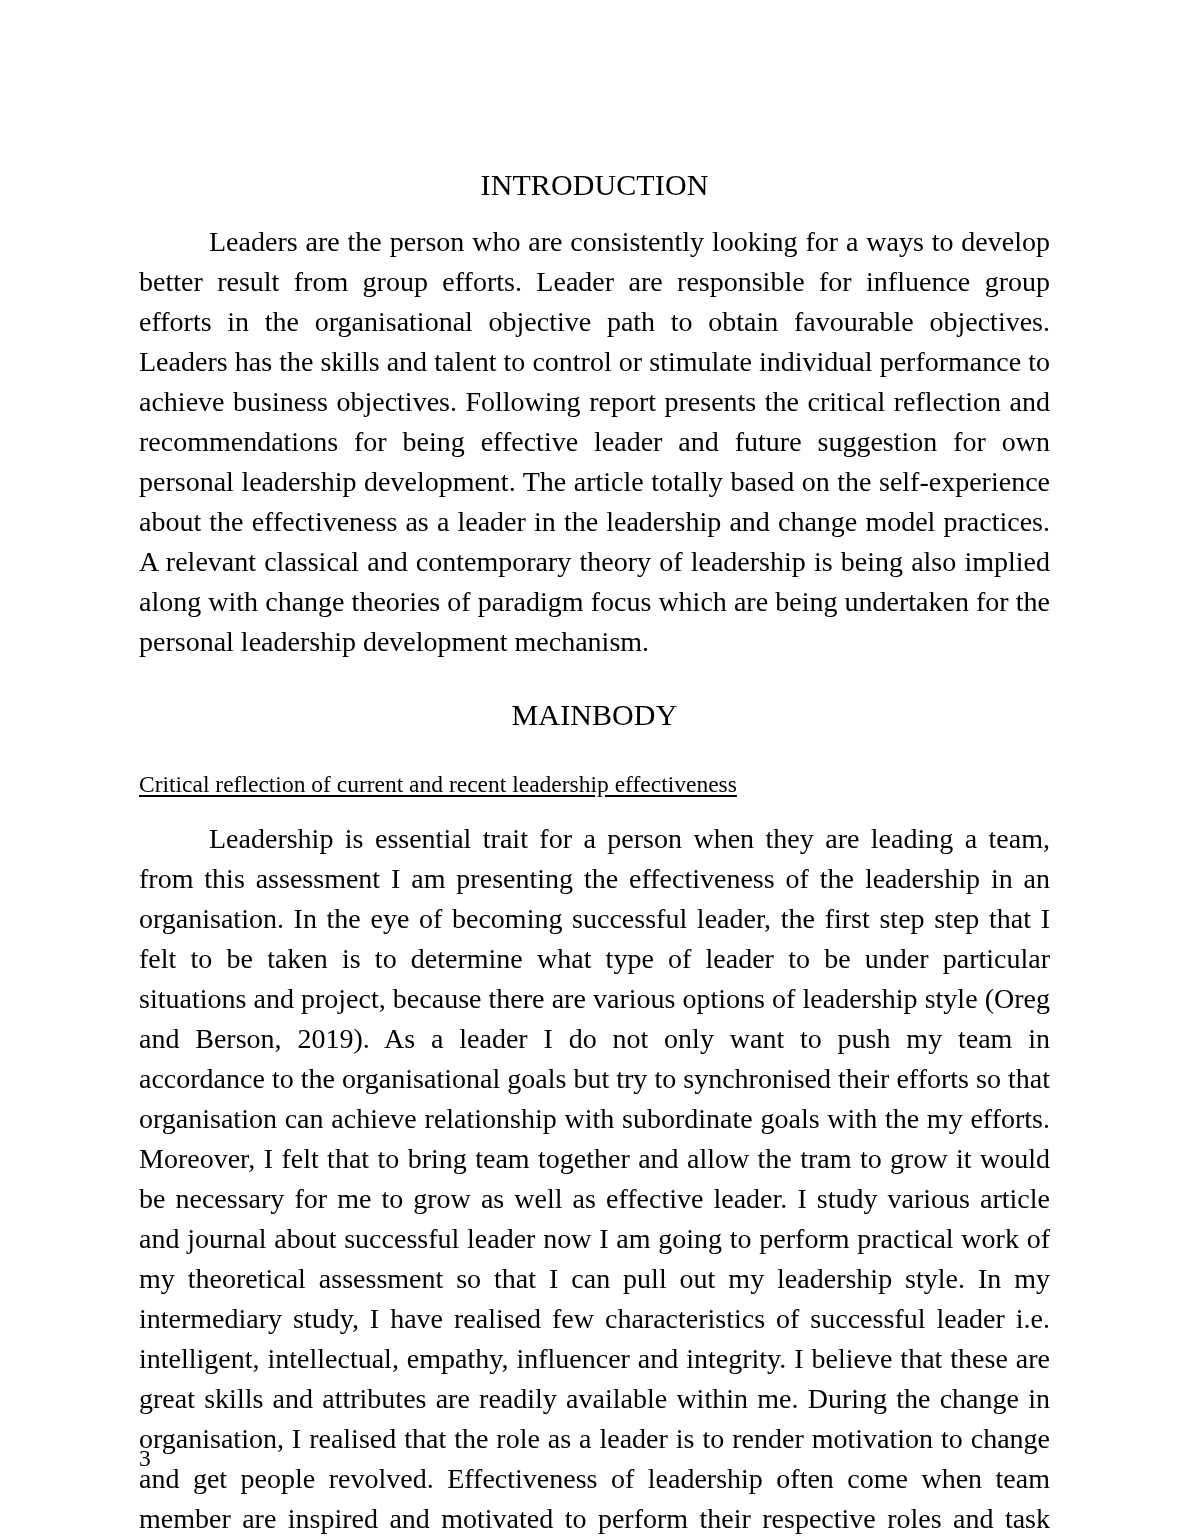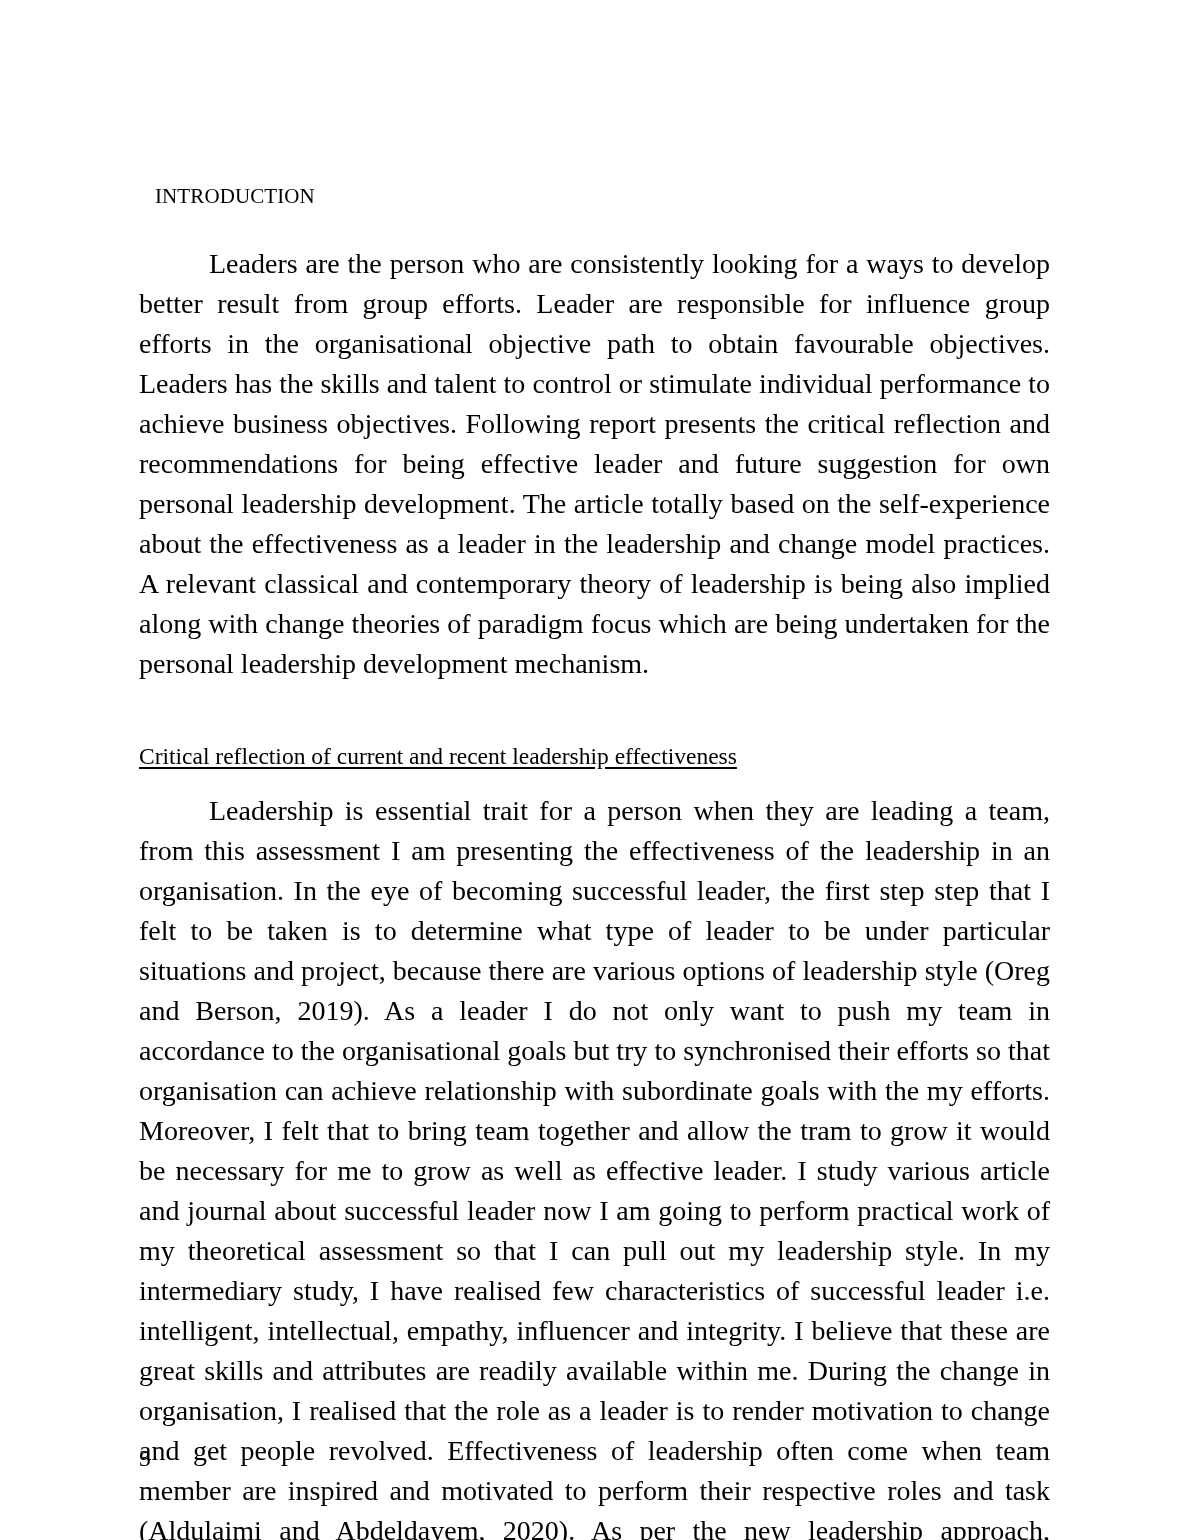--- a/index.html
+++ b/index.html
@@ -19,24 +19,24 @@
     box-sizing: border-box;
     overflow: hidden;
   }
   .content {
     position: absolute;
     left: 139px;
     top: 160px;
     width: 911px;
   }
   .section-heading {
-    font-size: 21px;
+    font-size: 30px;
     line-height: 40px;
-    text-align: left;
-    margin: 16px;
+    text-align: center;
+    margin: 5px;
     font-weight: normal;
     letter-spacing: 0.1px;
   }
   .sub-heading {
     font-size: 23.5px;
     line-height: 40px;
     text-align: center;
     margin: 0;
     font-weight: normal;
     text-decoration: underline;
@@ -76,20 +76,21 @@
   <div class="content">
 
     <h2 class="section-heading">INTRODUCTION</h2>
 
     <div class="gap-after-heading"></div>
 
     <p class="body-para">Leaders are the person who are consistently looking for a ways to develop better result from group efforts. Leader are responsible for influence group efforts in the organisational objective path to obtain favourable objectives. Leaders has the skills and talent to control or stimulate individual performance to achieve business objectives. Following report presents the critical reflection and recommendations for being effective leader and future suggestion for own personal leadership development. The article totally based on the self-experience about the effectiveness as a leader in the leadership and change model practices. A relevant classical and contemporary theory of leadership is being also implied along with change theories of paradigm focus which are being undertaken for the personal leadership development mechanism.</p>
 
     <div class="gap-para-to-mainbody"></div>
 
+    <h2 class="section-heading">MAINBODY</h2>
 
     <div class="gap-mainbody-to-sub"></div>
 
     <div class="sub-heading-wrap">
       <h3 class="sub-heading">Critical reflection of current and recent leadership effectiveness</h3>
     </div>
 
     <div class="gap-sub-to-para"></div>
 
     <p class="body-para">Leadership is essential trait for a person when they are leading a team, from this assessment I am presenting the effectiveness of the leadership in an organisation. In the eye of becoming successful leader, the first step step that I felt to be taken is to determine what type of leader to be under particular situations and project, because there are various options of leadership style (Oreg and Berson, 2019). As a leader I do not only want to push my team in accordance to the organisational goals but try to synchronised their efforts so that organisation can achieve relationship with subordinate goals with the my efforts.  Moreover, I felt that to bring team together and allow the tram to grow it would be necessary for me to grow as well as effective leader. I study various article and journal about successful leader now I am going to perform practical work of my theoretical assessment so that I can pull out my leadership style. In my intermediary study, I have realised few characteristics of successful leader i.e. intelligent, intellectual, empathy, influencer and integrity. I believe that these are great skills and attributes are readily available within me. During the change in organisation, I realised that the role as a leader is to render motivation to change and get people revolved. Effectiveness of leadership often come when team member are inspired and motivated to perform their respective roles and task (Aldulaimi and Abdeldayem, 2020). As per the new leadership approach, leadership is regarded as a process of social influences towards a common goal which enlightened as the as a</p>

